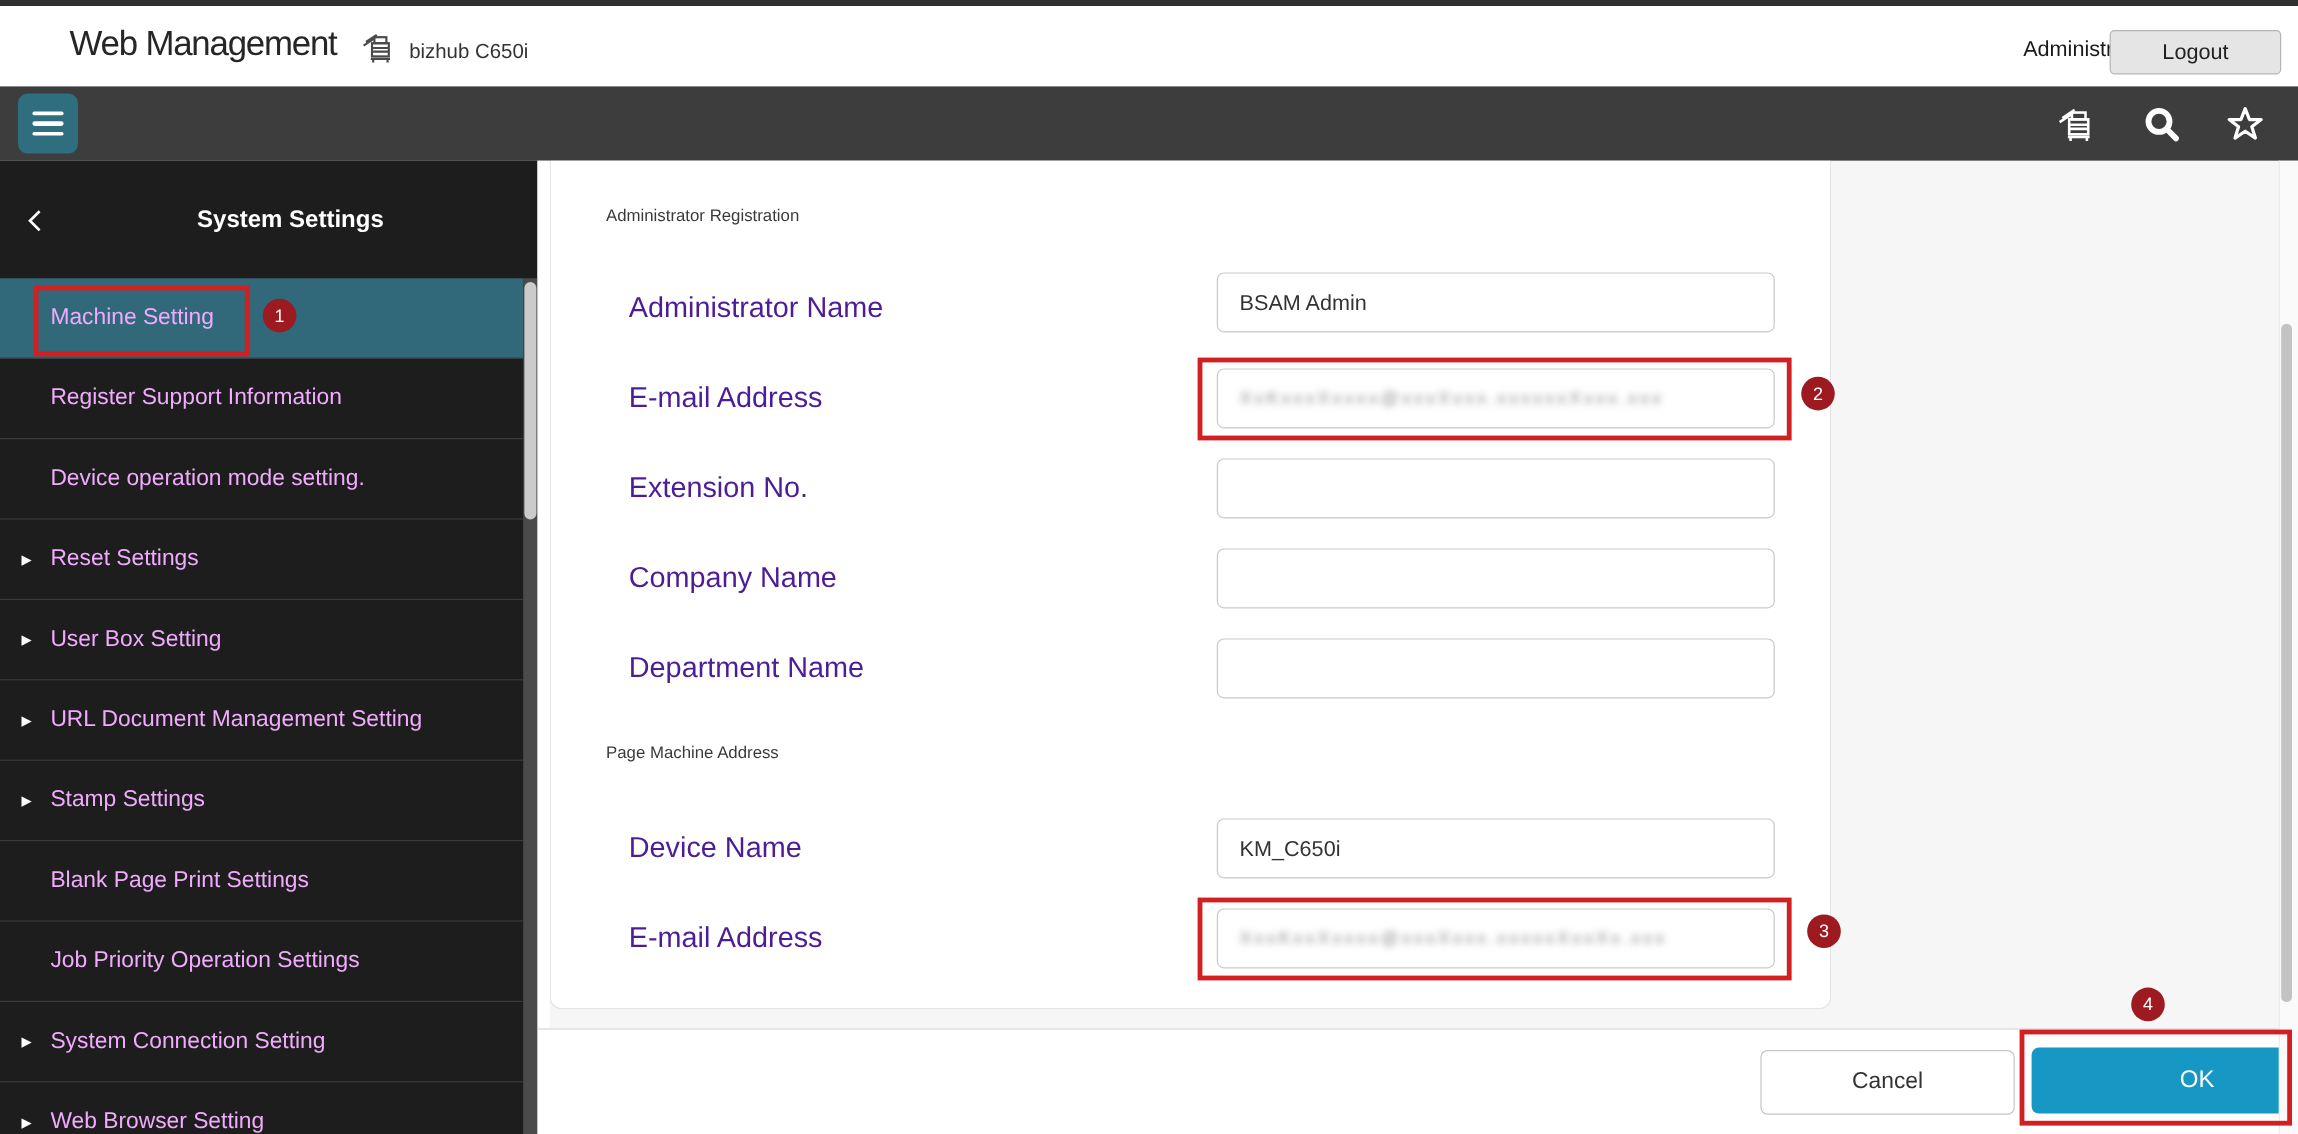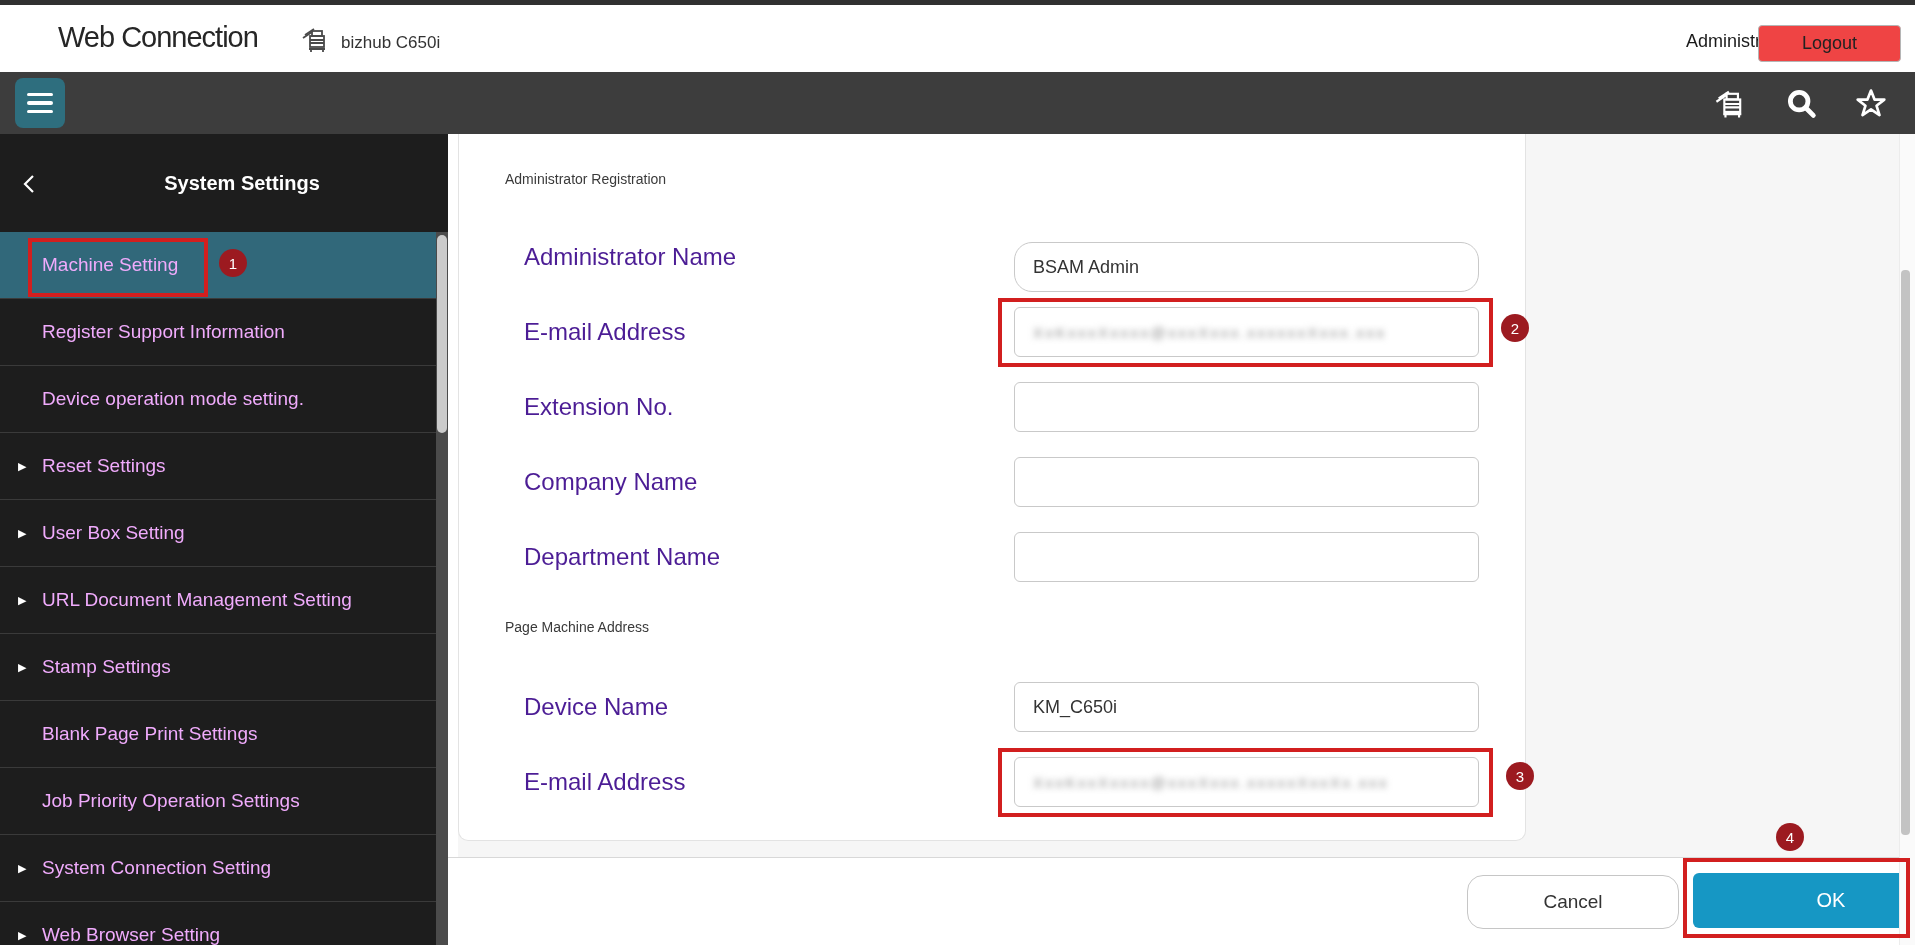--- a/index.html
+++ b/index.html
@@ -7,21 +7,21 @@
        font-family:"Liberation Sans",sans-serif;-webkit-font-smoothing:antialiased;}
   .abs{position:absolute;}
 
   
   #top-strip{left:0;top:0;width:1915px;height:5px;background:#303030;}
   #header{left:0;top:5px;width:1915px;height:67px;background:#ffffff;}
   #logo{left:58px;top:16px;font-size:29px;font-weight:500;letter-spacing:-1px;color:#262626;}
   #device-icon{left:300px;top:20px;}
   #device-label{left:341px;top:28px;font-size:17px;color:#333;}
   #admin-label{left:1686px;top:26px;font-size:18px;color:#1a1a1a;}
-  #logout-btn{left:1758px;top:20px;width:141px;height:35px;background:#ef4444;
+  #logout-btn{left:1758px;top:20px;width:141px;height:35px;background:#e5e5e5;
       border:1px solid #b5b5b5;border-radius:4px;font-size:18px;color:#222;
       display:flex;align-items:center;justify-content:center;cursor:pointer;}
 
   
   #toolbar{left:0;top:72px;width:1915px;height:62px;background:#3d3d3d;}
   #hamburger{left:15px;top:6px;width:50px;height:50px;border-radius:8px;background:#2e6e7e;
       display:flex;flex-direction:column;justify-content:center;align-items:center;gap:5px;cursor:pointer;}
   #hamburger .bar{width:26px;height:3.5px;background:#fff;border-radius:2px;}
   .tool-ic{top:14px;width:36px;height:36px;display:flex;align-items:center;justify-content:center;cursor:pointer;}
 
@@ -47,42 +47,42 @@
   .sec-head{position:absolute;font-size:14px;color:#3a3a3a;}
   .f-label{position:absolute;font-size:24px;color:#4c1d95;height:50px;line-height:50px;}
   .f-input{position:absolute;width:465px;height:50px;box-sizing:border-box;border:1px solid #c9c9c9;
       border-radius:6px;background:#fff;display:flex;align-items:center;padding:0 18px;}
   .f-input .val{font-size:18px;color:#333;white-space:nowrap;}
   .f-input .val.masked{font-size:15px;color:#8f8f8f;letter-spacing:2.5px;filter:blur(3px);}
 
   
   #footer{left:448px;top:857px;width:1467px;height:88px;background:#fff;border-top:1px solid #d8d8d8;}
   #cancel-btn{left:1467px;top:875px;width:210px;height:52px;background:#fff;border:1px solid #c6c6c6;
-      border-radius:16px;font-size:19px;color:#333;display:flex;align-items:center;justify-content:center;cursor:pointer;}
+      border-radius:6px;font-size:19px;color:#333;display:flex;align-items:center;justify-content:center;cursor:pointer;}
   #ok-btn{left:1693px;top:873px;width:210px;height:55px;background:#1697c4;border:none;
       border-radius:6px;font-size:20px;color:#fff;display:flex;align-items:center;justify-content:center;cursor:pointer;padding-left:33px;}
 
   
   #right-sb-track{left:1899px;top:134px;width:16px;height:811px;background:#fafafa;border-left:1px solid #ececec;}
   #right-sb-thumb{left:1901px;top:270px;width:9px;height:565px;background:#c3c3c3;border-radius:4px;}
 
   
   .ann-box{position:absolute;border:4px solid #d21f1f;box-sizing:border-box;pointer-events:none;}
   .ann-badge{position:absolute;width:28px;height:28px;border-radius:50%;background:#9c1a20;color:#fff;
       font-size:15px;display:flex;align-items:center;justify-content:center;pointer-events:none;}
 </style>
 </head>
 <body>
 
 <div id="app">
 
   <div id="top-strip" class="abs"></div>
 
   <div id="header" class="abs">
-    <div id="logo" class="abs">Web Connection</div>
+    <div id="logo" class="abs">Web Management</div>
     <div id="device-icon" class="abs">
       <svg width="30" height="30" viewBox="0 0 30 30" fill="none" stroke="#4a4a4a" stroke-width="1.8">
         <path d="M5 10 L14 4"></path>
           <path d="M3 13 L12 7"></path>
         <rect x="12" y="6" width="10" height="5"></rect>
         <rect x="10" y="11" width="14" height="11"></rect>
         <path d="M10 15 h14 M10 18 h14"></path>
         <path d="M11 24 v3 M23 24 v3 M9 24 h16"></path>
       </svg>
     </div>
@@ -178,21 +178,21 @@
     <div id="side-sb-track">
       <div id="side-sb-thumb"></div>
     </div>
   </div>
 
   <div id="main" class="abs">
     <div id="gutter"></div>
     <div id="card">
         <div class="sec-head" style="left: 46px; top: 37px;">Administrator Registration</div>
         <div class="f-label" style="left: 65px; top: 98px;">Administrator Name</div>
-        <div class="f-input" style="left: 555px; top: 108px; border-radius: 18px;">
+        <div class="f-input" style="left: 555px; top: 93px;">
           <span class="val">BSAM Admin</span>
         </div>
         <div class="f-label" style="left: 65px; top: 173px;">E-mail Address</div>
         <div class="f-input" style="left: 555px; top: 173px;">
           <span class="val masked">XxKxxxXxxxx@xxxXxxx.xxxxxxXxxx.xxx</span>
         </div>
         <div class="f-label" style="left: 65px; top: 248px;">Extension No.</div>
         <div class="f-input" style="left: 555px; top: 248px;">
           <span class="val"></span>
         </div>

